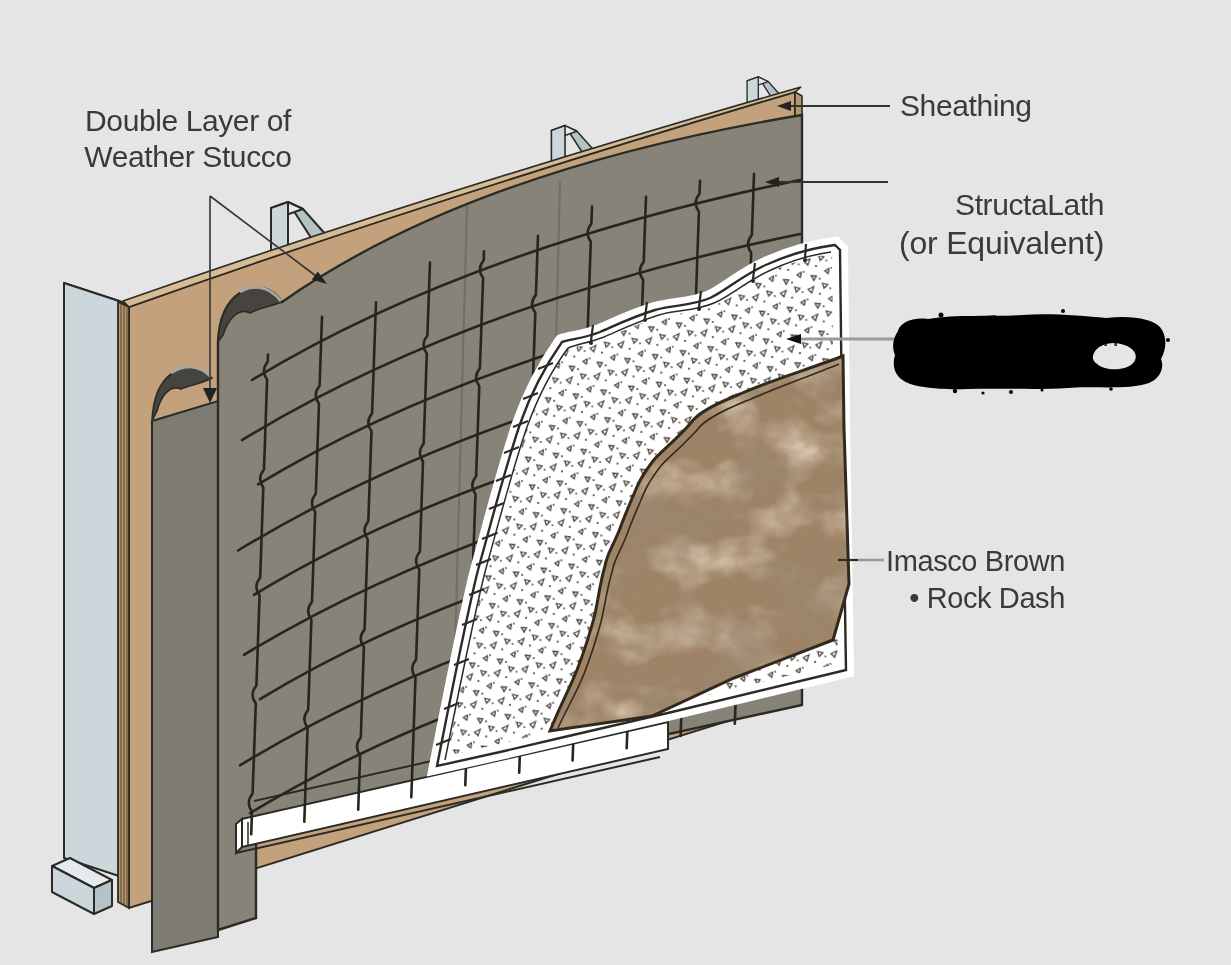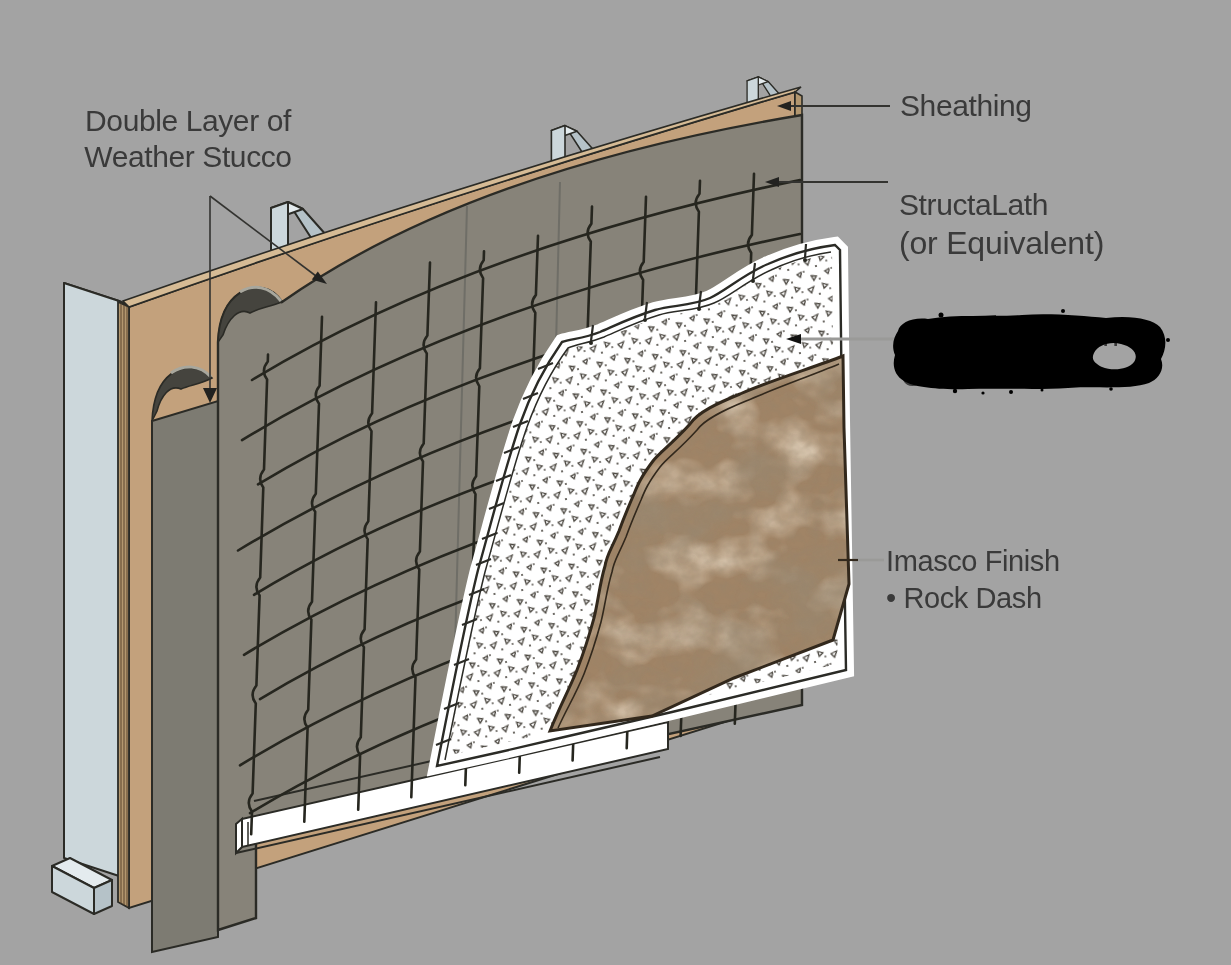--- a/index.html
+++ b/index.html
@@ -1,20 +1,20 @@
 <!DOCTYPE html>
 <html style="--text: #3a3a3a; --outline: #2b2b26; --stud: #ccd7db; --stud_top: #e4ebee; --stud_side: #b5c2c8; --sheathing_face: #c3a17c; --sheathing_band: #d6bb95; --sheathing_edge: #b3976f; --barrier_outer: #878379; --barrier_inner: #7d7b72; --barrier_curl: #45443e; --lath_wire: #26261f; --screed: #ffffff; --stucco: #ffffff; --speckle: #4a463f; --finish_base: #a08466; --finish_dark: #52402c; --finish_light: #c6ab88; --leader_gray: #9a9a98; --redaction: #000000;"><head>
 <meta charset="utf-8">
 <title>Stucco Wall Assembly Diagram</title>
 <style>
   html,body{margin:0;padding:0;background:#fff;}
-  .stage{position:relative;width:1231px;height:965px;background:#a3a3a3;overflow:hidden;
+  .stage{position:relative;width:1231px;height:965px;background:#e5e5e5;overflow:hidden;
          font-family:"Liberation Sans",sans-serif;}
   .stage svg.base{position:absolute;left:0;top:0;}
-  .lbl{position:absolute;color:var(--text,#3a3a3a);letter-spacing:-0.4px;white-space:nowrap;}
+  .lbl{position:absolute;color:var(--text,#3a3a3a);letter-spacing:-0.4px;white-space:nowrap;text-align:right;}
   .lbl-wb{left:58px;top:103px;width:260px;text-align:center;font-size:30px;line-height:36px;}
   .lbl-sheathing{left:900px;top:89px;font-size:30px;}
   .lbl-lath{left:899px;top:162px;font-size:30px;line-height:34px;margin-top:26px;}
   .lbl-lath .sub{font-size:32px;margin-top:4px;letter-spacing:-0.2px;}
   .lbl-scratch{left:901px;top:316px;font-size:30px;line-height:40px;}
   .lbl-imasco{left:886px;top:543px;font-size:29px;line-height:37px;}
   .overlay{position:absolute;left:0;top:0;pointer-events:none;}
 </style>
 </head>
 <body>
@@ -184,21 +184,21 @@
 <div class="lbl lbl-sheathing">Sheathing</div>
 <div class="lbl lbl-lath">
   <div>StructaLath</div>
   <div class="sub">(or Equivalent)</div>
 </div>
 <div class="lbl lbl-scratch">
   <div>Scratch &amp; Brown</div>
   <div>Cement Stucco</div>
 </div>
 <div class="lbl lbl-imasco">
-  <div>Imasco Finish</div>
+  <div>Imasco Brown</div>
   <div>• Rock Dash</div>
 </div>
 
 <svg class="overlay" width="1231" height="965" viewBox="0 0 1231 965">
   <path fill-rule="evenodd" style="fill:var(--redaction)" d="M898,331 C900,323 912,317 928,319 C958,314 992,317 1022,315 C1052,313 1082,316 1106,318
            C1132,315 1152,319 1160,327 C1168,337 1166,350 1161,359 C1165,369 1159,379 1149,383
            C1130,390 1098,386 1068,388 C1038,390 1000,388 968,389 C938,390 913,387 904,381
            C894,375 892,365 895,355 C891,345 894,337 898,331 Z
            M1094,353 C1098,345 1110,341 1121,344 C1133,347 1139,354 1134,362 C1128,370 1112,371 1102,367 C1094,363 1091,359 1094,353 Z"></path>
   <g style="fill:var(--redaction)">

